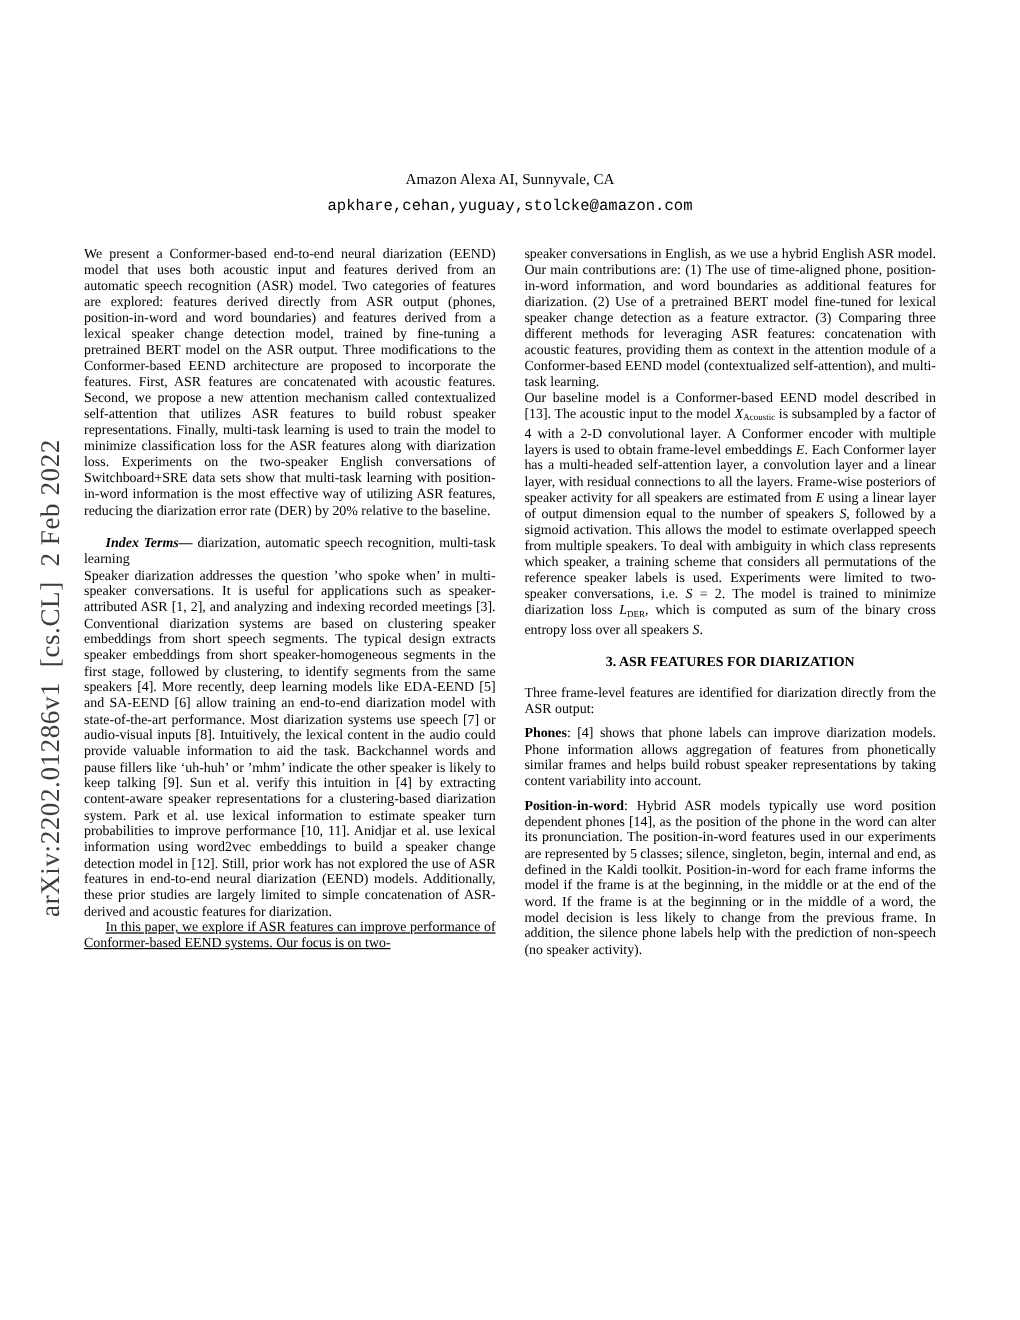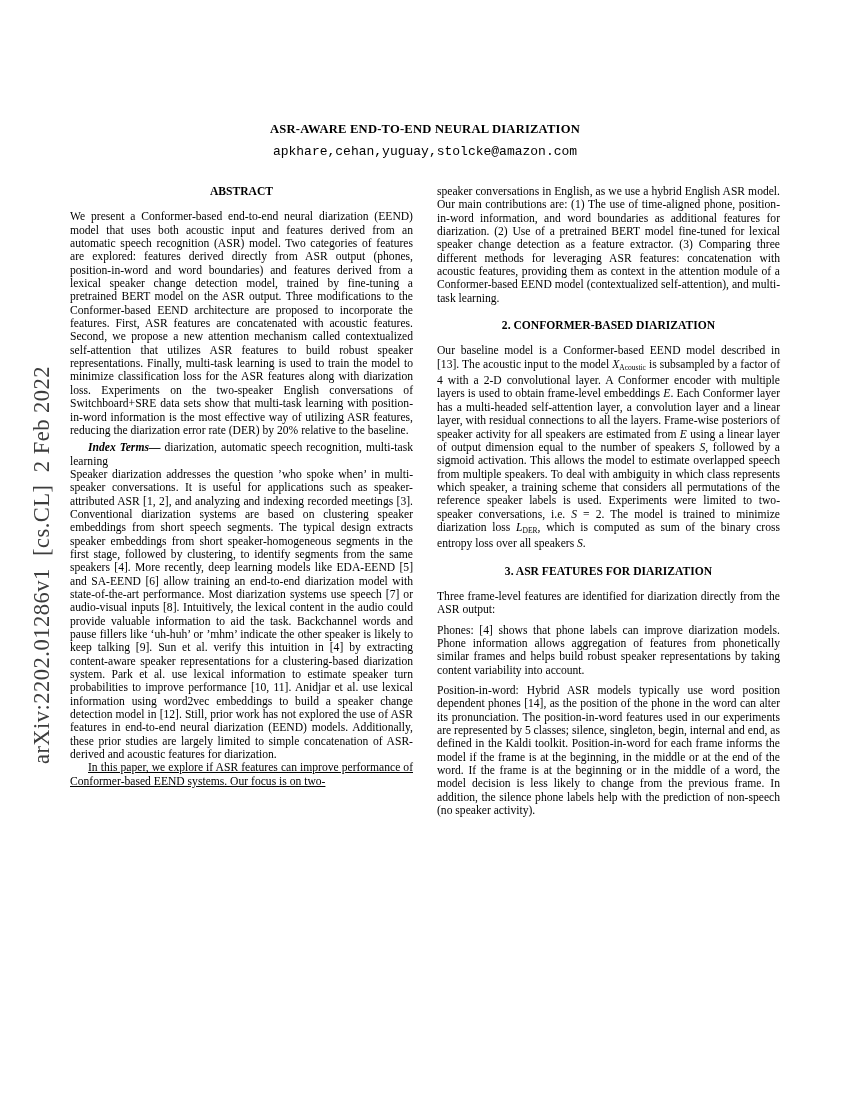--- a/index.html
+++ b/index.html
@@ -50,52 +50,50 @@
   }
   .col .section-heading:first-child { margin-top: 0; }
   .subsection-heading {
     font-weight: bold;
     font-size: 11.6px;
     text-align: left;
     margin: 12px 0 9px 0;
   }
   p { margin: 0; }
   p.indent { text-indent: 18px; text-decoration: underline; }
-  p.index-terms { text-indent: 18px; margin-top: 4px; }
+  p.index-terms { text-indent: 18px; margin-top: 14px; }
   p.feature-block { margin-top: 7px; }
-  .seg-b { font-weight: normal; }
+  .seg-b { font-weight: bold; }
   .seg-i { font-style: italic; }
   .seg-bi { font-weight: bold; font-style: italic; }
   .seg-sub { font-size: 7.5px; vertical-align: -2px; }
 </style>
 </head>
 <body>
 
 <div class="page">
 
   <div class="watermark">arXiv:2202.01286v1  [cs.CL]  2 Feb 2022</div>
 
   <div class="header">
-    <div class="title">ASR-AWARE END-TO-END NEURAL DIARIZATION</div>
+    <div class="affiliation">Amazon Alexa AI, Sunnyvale, CA</div>
     <div class="email">apkhare,cehan,yuguay,stolcke@amazon.com</div>
   </div>
 
   <div class="columns">
 
     <div class="col">
-      <div class="section-heading">ABSTRACT</div>
       <p>We present a Conformer-based end-to-end neural diarization (EEND) model that uses both acoustic input and features derived from an automatic speech recognition (ASR) model. Two categories of features are explored: features derived directly from ASR output (phones, position-in-word and word boundaries) and features derived from a lexical speaker change detection model, trained by fine-tuning a pretrained BERT model on the ASR output. Three modifications to the Conformer-based EEND architecture are proposed to incorporate the features. First, ASR features are concatenated with acoustic features. Second, we propose a new attention mechanism called contextualized self-attention that utilizes ASR features to build robust speaker representations. Finally, multi-task learning is used to train the model to minimize classification loss for the ASR features along with diarization loss. Experiments on the two-speaker English conversations of Switchboard+SRE data sets show that multi-task learning with position-in-word information is the most effective way of utilizing ASR features, reducing the diarization error rate (DER) by 20% relative to the baseline.</p>
       <p class="index-terms"><span class="seg-bi">Index Terms—</span><span> diarization, automatic speech recognition, multi-task learning</span></p>
       <p>Speaker diarization addresses the question ’who spoke when’ in multi-speaker conversations. It is useful for applications such as speaker-attributed ASR [1, 2], and analyzing and indexing recorded meetings [3]. Conventional diarization systems are based on clustering speaker embeddings from short speech segments. The typical design extracts speaker embeddings from short speaker-homogeneous segments in the first stage, followed by clustering, to identify segments from the same speakers [4]. More recently, deep learning models like EDA-EEND [5] and SA-EEND [6] allow training an end-to-end diarization model with state-of-the-art performance. Most diarization systems use speech [7] or audio-visual inputs [8]. Intuitively, the lexical content in the audio could provide valuable information to aid the task. Backchannel words and pause fillers like ‘uh-huh’ or ’mhm’ indicate the other speaker is likely to keep talking [9]. Sun et al. verify this intuition in [4] by extracting content-aware speaker representations for a clustering-based diarization system. Park et al. use lexical information to estimate speaker turn probabilities to improve performance [10, 11]. Anidjar et al. use lexical information using word2vec embeddings to build a speaker change detection model in [12]. Still, prior work has not explored the use of ASR features in end-to-end neural diarization (EEND) models. Additionally, these prior studies are largely limited to simple concatenation of ASR-derived and acoustic features for diarization.</p>
       <p class="indent">In this paper, we explore if ASR features can improve performance of Conformer-based EEND systems. Our focus is on two-</p>
     </div>
 
     <div class="col">
       <p>speaker conversations in English, as we use a hybrid English ASR model. Our main contributions are: (1) The use of time-aligned phone, position-in-word information, and word boundaries as additional features for diarization. (2) Use of a pretrained BERT model fine-tuned for lexical speaker change detection as a feature extractor. (3) Comparing three different methods for leveraging ASR features: concatenation with acoustic features, providing them as context in the attention module of a Conformer-based EEND model (contextualized self-attention), and multi-task learning.</p>
-      <div class="section-heading">2. CONFORMER-BASED DIARIZATION</div>
       <p><span>Our baseline model is a Conformer-based EEND model described in [13]. The acoustic input to the model </span><span class="seg-i">X</span><span class="seg-sub">Acoustic</span><span> is subsampled by a factor of 4 with a 2-D convolutional layer. A Conformer encoder with multiple layers is used to obtain frame-level embeddings </span><span class="seg-i">E</span><span>. Each Conformer layer has a multi-headed self-attention layer, a convolution layer and a linear layer, with residual connections to all the layers. Frame-wise posteriors of speaker activity for all speakers are estimated from </span><span class="seg-i">E</span><span> using a linear layer of output dimension equal to the number of speakers </span><span class="seg-i">S</span><span>, followed by a sigmoid activation. This allows the model to estimate overlapped speech from multiple speakers. To deal with ambiguity in which class represents which speaker, a training scheme that considers all permutations of the reference speaker labels is used. Experiments were limited to two-speaker conversations, i.e. </span><span class="seg-i">S</span><span> = 2. The model is trained to minimize diarization loss </span><span class="seg-i">L</span><span class="seg-sub">DER</span><span>, which is computed as sum of the binary cross entropy loss over all speakers </span><span class="seg-i">S</span><span>.</span></p>
       <div class="section-heading">3. ASR FEATURES FOR DIARIZATION</div>
       <p>Three frame-level features are identified for diarization directly from the ASR output:</p>
       <p class="feature-block"><span class="seg-b">Phones</span><span>: [4] shows that phone labels can improve diarization models. Phone information allows aggregation of features from phonetically similar frames and helps build robust speaker representations by taking content variability into account.</span></p>
       <p class="feature-block"><span class="seg-b">Position-in-word</span><span>: Hybrid ASR models typically use word position dependent phones [14], as the position of the phone in the word can alter its pronunciation. The position-in-word features used in our experiments are represented by 5 classes; silence, singleton, begin, internal and end, as defined in the Kaldi toolkit. Position-in-word for each frame informs the model if the frame is at the beginning, in the middle or at the end of the word. If the frame is at the beginning or in the middle of a word, the model decision is less likely to change from the previous frame. In addition, the silence phone labels help with the prediction of non-speech (no speaker activity).</span></p>
     </div>
 
   </div>
 </div>
 

